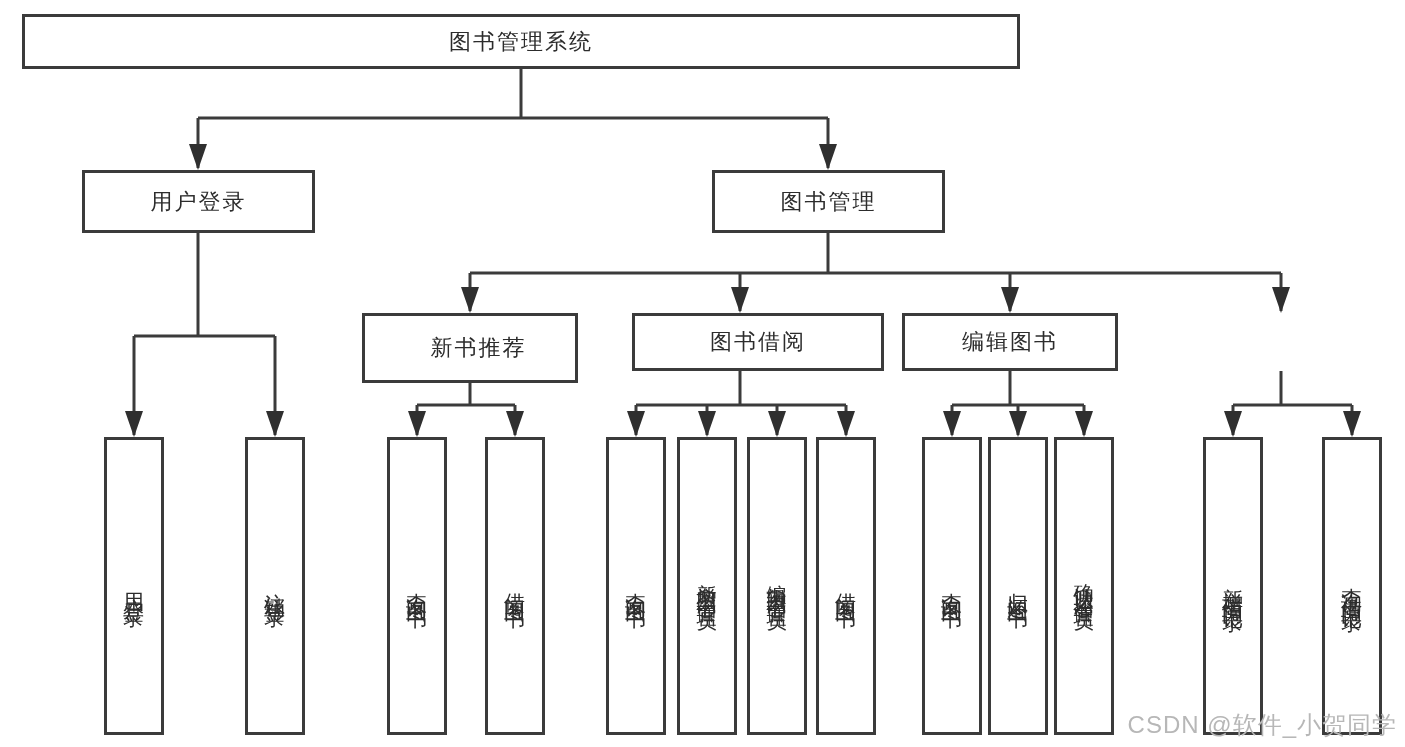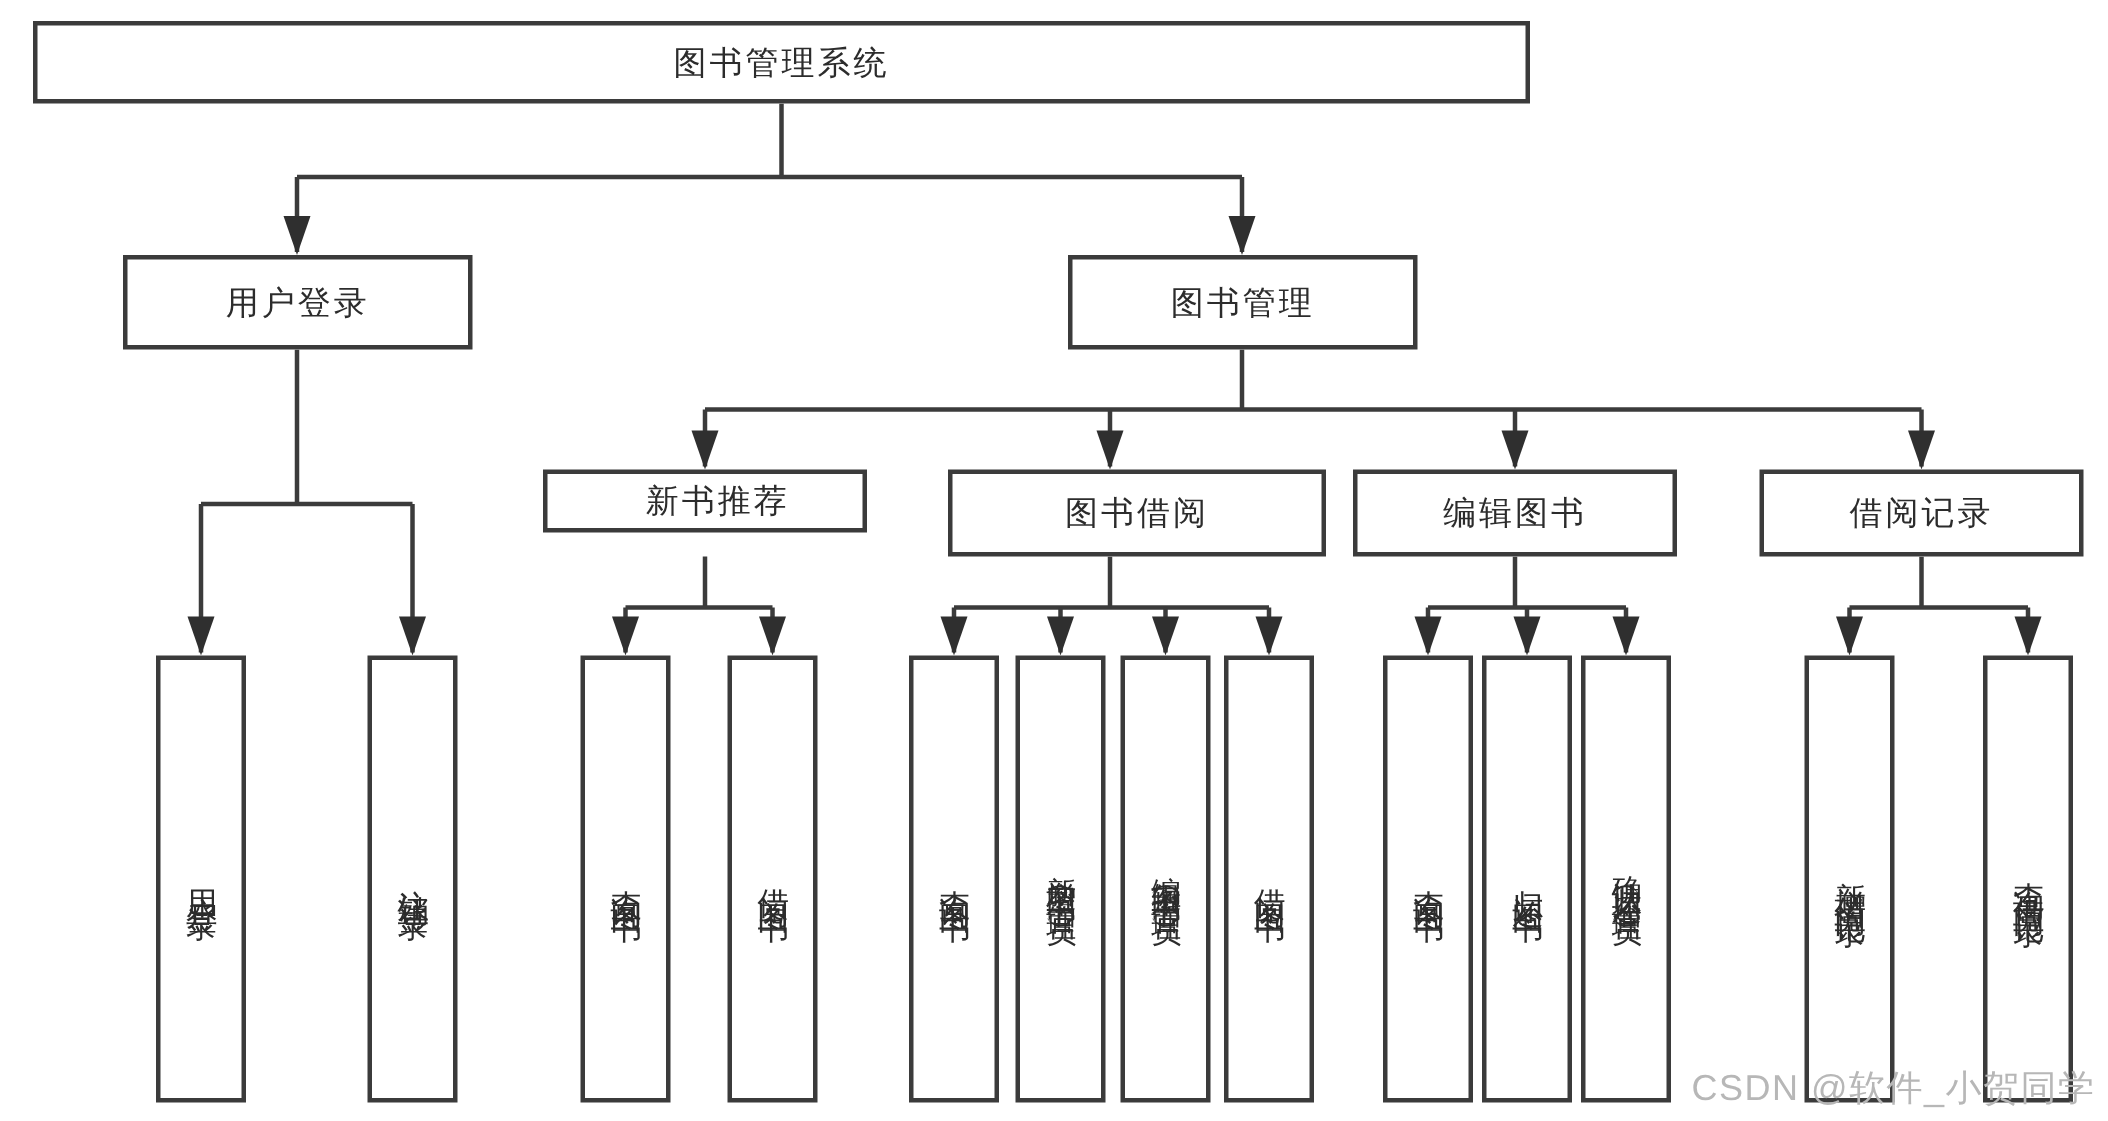--- a/index.html
+++ b/index.html
@@ -169,32 +169,29 @@
     <span>图书管理系统</span>
   </div>
 
   <div class="hbox" style="left:82px; top:170px; width:233px; height:63px;">
     <span>用户登录</span>
   </div>
   <div class="hbox" style="left:712px; top:170px; width:233px; height:63px;">
     <span>图书管理</span>
   </div>
 
-  <div class="hbox" style="left:362px; top:313px; width:216px; height:42px;padding-left:17px;">
+  <div class="hbox" style="left:362px; top:313px; width:216px; height:70px;padding-left:17px;">
     <span>新书推荐</span>
   </div>
   <div class="hbox" style="left:632px; top:313px; width:252px; height:58px;">
     <span>图书借阅</span>
   </div>
   <div class="hbox" style="left:902px; top:313px; width:216px; height:58px;">
     <span>编辑图书</span>
   </div>
-  <div class="hbox" style="left:1173px; top:313px; width:216px; height:58px;">
-    <span>借阅记录</span>
-  </div>
 
   <div class="vbox" style="left:104px;">
     <span>用户登录</span>
   </div>
   <div class="vbox" style="left:245px;">
     <span>注销登录</span>
   </div>
 
   <div class="vbox" style="left:387px;">
     <span>查询图书</span>

